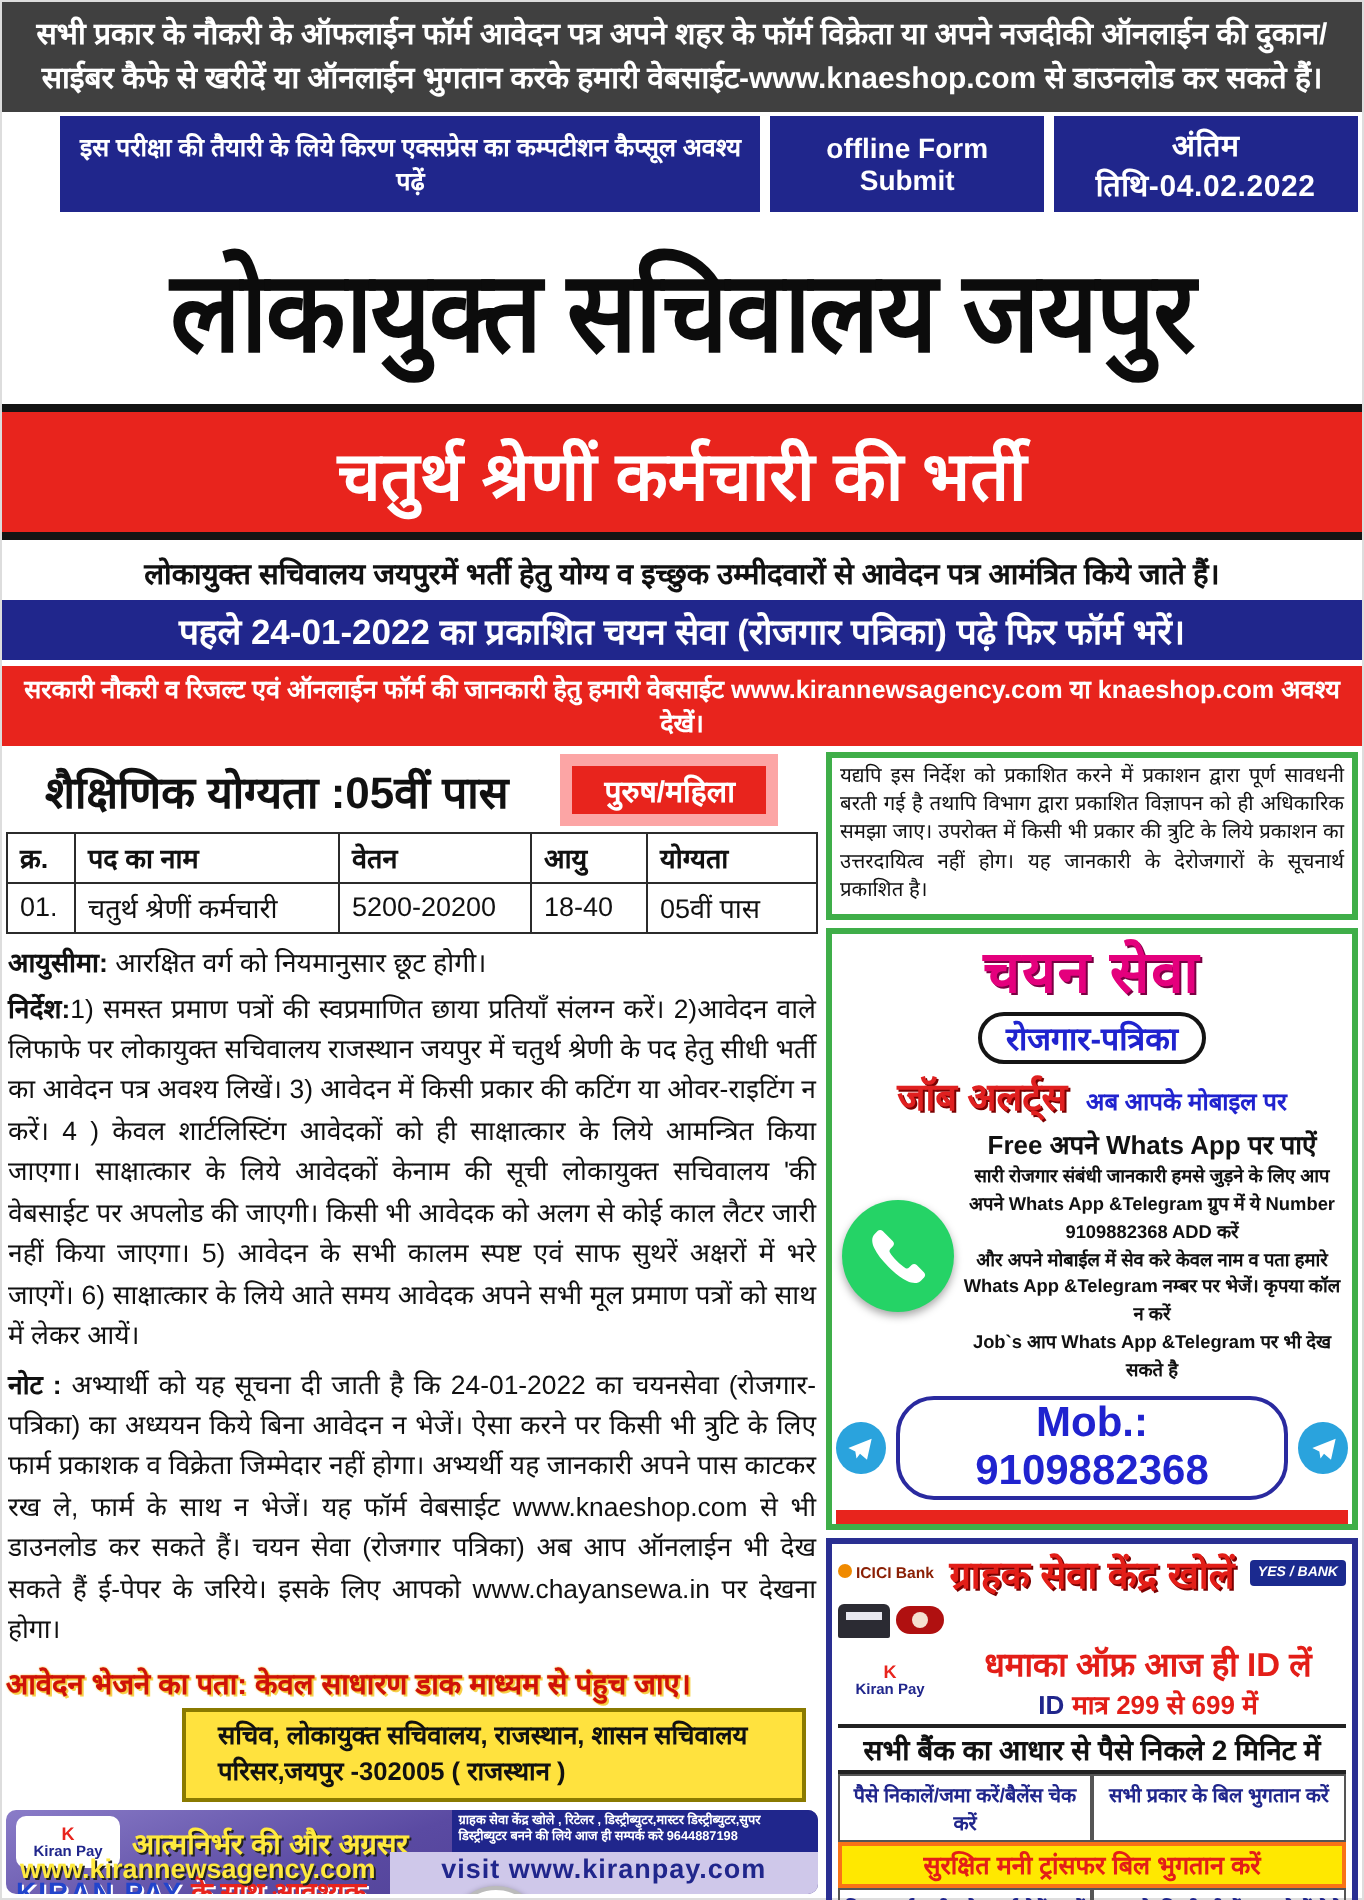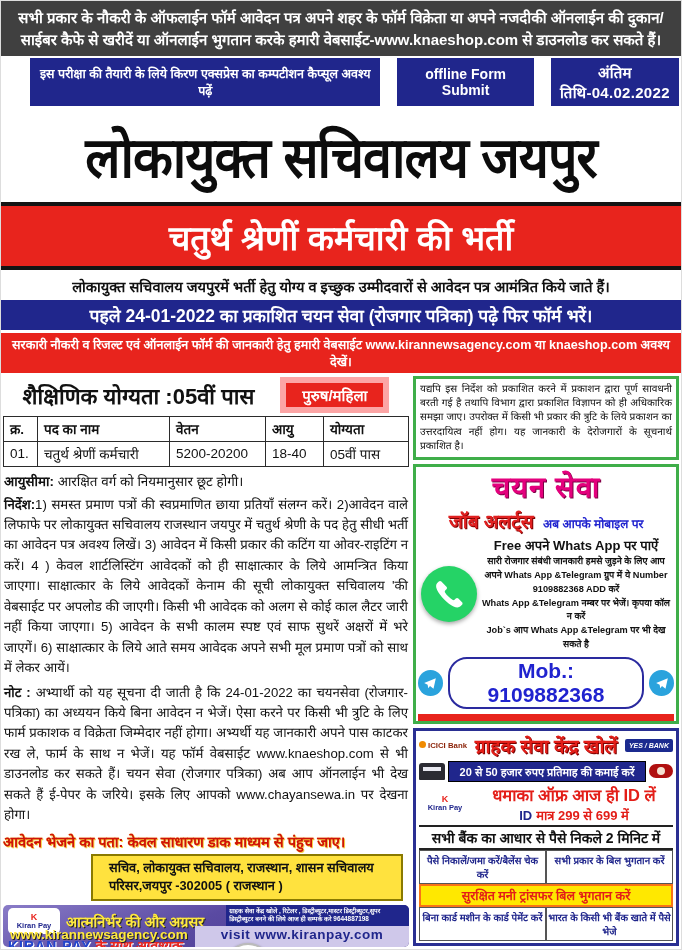--- a/index.html
+++ b/index.html
@@ -5,21 +5,21 @@
   * { margin:0; padding:0; box-sizing:border-box; }
   body {
     width:682px; height:950px; overflow:hidden; background:#ffffff;
     font-family:"Liberation Sans","DejaVu Sans",sans-serif; color:#111;
   }
   .poster { width:682px; height:950px; display:flex; flex-direction:column; border:1px solid #ddd; }
 
   
   .top-banner { background:#404040; color:#fff; font-weight:bold; font-size:15px; line-height:1.45;
     text-align:center; padding:6px 3px 5px; }
-  .sub-row { display:flex; gap:17px; padding:2px 2px; background:#fff;margin-left:27px; }
+  .sub-row { display:flex; gap:5px; padding:2px 2px; background:#fff;margin-left:27px; }
   .sub-box { background:#20268c; color:#fff; font-weight:bold; text-align:center;
     padding:4px 4px; font-size:12.5px; display:flex; align-items:center; justify-content:center; }
   .sub-box.b1 { flex:0 0 54%; }
   .sub-box.b2 { flex:0 0 21%; font-size:14px; }
   .sub-box.b3 { flex:1; font-size:15px; letter-spacing:.3px; }
 
   
   .main-title { font-size:52px; font-weight:900; text-align:center; line-height:1.5;
     letter-spacing:-1px; padding:10px 0 6px; color:#0c0c0c; transform:scaleY(1.08); }
   .sub-title { background:#e8241d; border-top:4px solid #141414; border-bottom:4px solid #141414;
@@ -249,34 +249,36 @@
         </div>
       </div>
     </div>
 
     <div class="right-col">
 
       <div class="disclaimer">यद्यपि इस निर्देश को प्रकाशित करने में प्रकाशन द्वारा पूर्ण सावधनी बरती गई है तथापि विभाग द्वारा प्रकाशित विज्ञापन को ही अधिकारिक समझा जाए। उपरोक्त में किसी भी प्रकार की त्रुटि के लिये प्रकाशन का उत्तरदायित्व नहीं होग। यह जानकारी के देरोजगारों के सूचनार्थ प्रकाशित है।</div>
 
       <div class="chayan">
         <div class="chayan-logo">चयन सेवा</div>
+        <div><span class="chayan-tag">रोजगार-पत्रिका</span></div>
         <div class="job-alerts-row">
           <span class="job-alerts">जॉब अलर्ट्स</span>
           <span class="on-mobile">अब आपके मोबाइल पर</span>
         </div>
         <div class="wa-row">
           <div class="wa-circle">
             <svg viewBox="0 0 24 24">
                 <path fill="#ffffff" d="M6.6 3.2c-.5-.5-1.3-.5-1.8 0L3.7 4.3c-1 1-1.1 2.8-.1 4.9 1 2.1 2.7 4.3 5 6.6 2.3 2.3 4.5 4 6.6 5 2.1 1 3.9.9 4.9-.1l1.1-1.1c.5-.5.5-1.3 0-1.8l-2.6-2.6c-.5-.5-1.3-.5-1.8 0l-.9.9c-.3.3-.8.4-1.2.2-1-.6-2-1.4-3.1-2.5s-1.9-2.1-2.5-3.1c-.2-.4-.1-.9.2-1.2l.9-.9c.5-.5.5-1.3 0-1.8L6.6 3.2z"></path>
               </svg>
           </div>
           <div class="wa-text">
             <div class="wa-free">Free अपने Whats App पर पाऐं</div>
             <div>सारी रोजगार संबंधी जानकारी हमसे जुड़ने के लिए आप</div>
             <div>अपने Whats App &amp;Telegram ग्रुप में ये Number 9109882368 ADD करें</div>
+            <div>और अपने मोबाईल में सेव करे केवल नाम व पता हमारे</div>
             <div>Whats App &amp;Telegram नम्बर पर भेजें। कृपया कॉल न करें</div>
             <div>Job`s आप Whats App &amp;Telegram पर भी देख सकते है</div>
           </div>
         </div>
         <div class="mob-row">
           <div class="tg-circle">
             <svg viewBox="0 0 24 24">
                 <path fill="#ffffff" d="M2 12l20-8-4 18-6-5-3 4-1-6z"></path>
               </svg>
           </div>
@@ -291,21 +293,20 @@
       </div>
 
       <div class="gsk">
         <div class="gsk-toprow">
           <span class="icici-logo">ICICI Bank</span>
           <span class="gsk-heading">ग्राहक सेवा केंद्र खोलें</span>
           <span class="yesbank">YES / BANK</span>
         </div>
         <div class="earn-row">
           <span class="atm-icon"></span>
-          <span class="earn-band">20 से 50 हजार रुपए प्रतिमाह की कमाई करें</span>
           <span class="fp-icon"></span>
         </div>
         <div class="offer-row">
           <div class="kp-logo kp-logo2">
             <span class="kp-k">K</span>
             <span class="kp-word">Kiran Pay</span>
           </div>
           <div class="offers">
             <div class="offer1">धमाका ऑफ्र आज ही ID लें</div>
             <div class="offer2">

